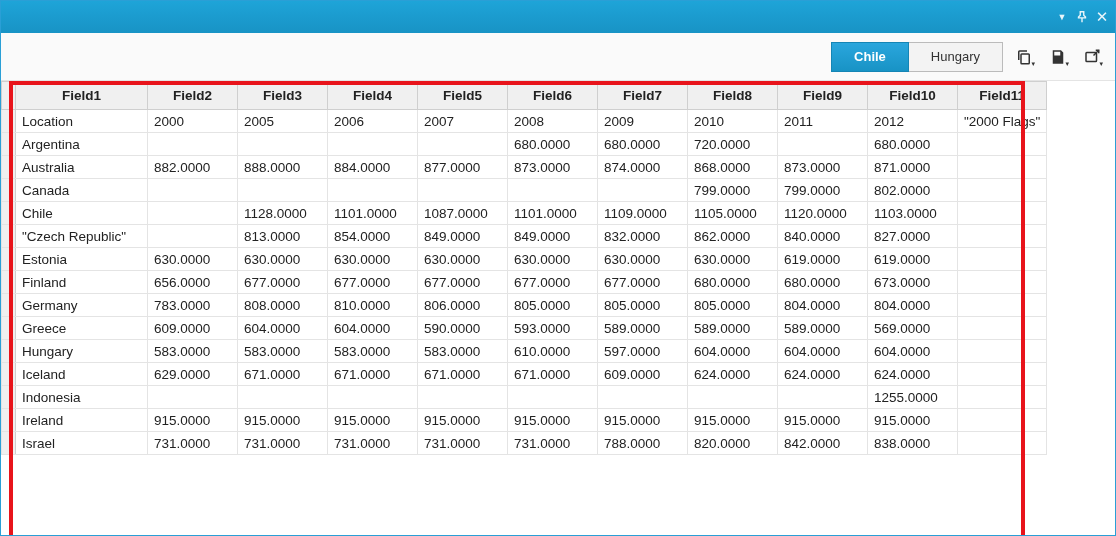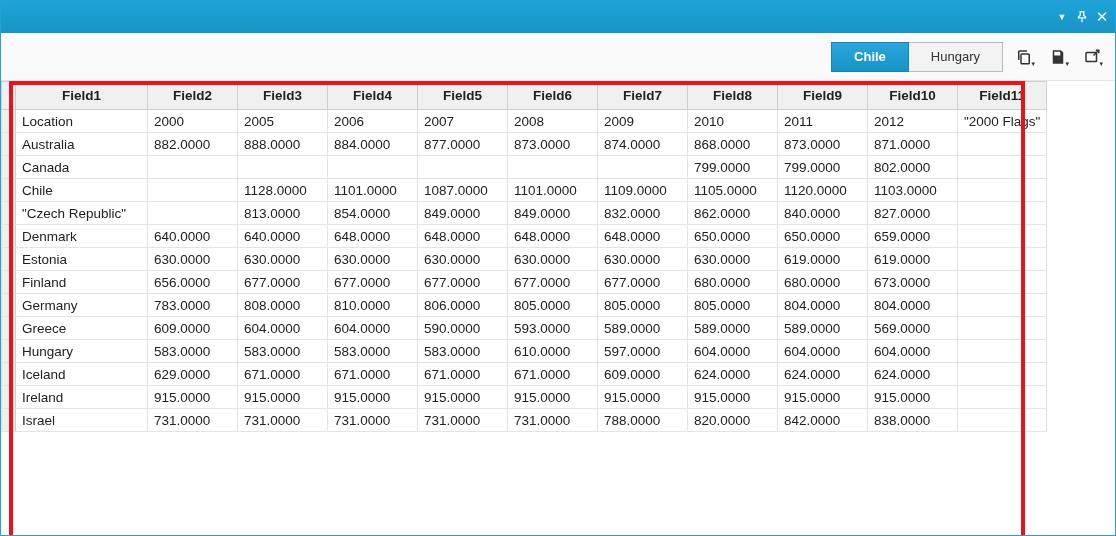--- a/index.html
+++ b/index.html
@@ -225,20 +225,34 @@
               <td style="width: 90px;">2007</td>
               <td style="width: 90px;">2008</td>
               <td style="width: 90px;">2009</td>
               <td style="width: 90px;">2010</td>
               <td style="width: 90px;">2011</td>
               <td style="width: 90px;">2012</td>
               <td style="width: 86px;">"2000 Flags"</td>
             </tr>
             <tr>
               <td class="row-marker"></td>
+              <td style="width: 132px;">Argentina</td>
+              <td style="width: 90px;"></td>
+              <td style="width: 90px;"></td>
+              <td style="width: 90px;"></td>
+              <td style="width: 90px;"></td>
+              <td style="width: 90px;">680.0000</td>
+              <td style="width: 90px;">680.0000</td>
+              <td style="width: 90px;">720.0000</td>
+              <td style="width: 90px;"></td>
+              <td style="width: 90px;">680.0000</td>
+              <td style="width: 86px;"></td>
+            </tr>
+            <tr>
+              <td class="row-marker"></td>
               <td style="width: 132px;">Australia</td>
               <td style="width: 90px;">882.0000</td>
               <td style="width: 90px;">888.0000</td>
               <td style="width: 90px;">884.0000</td>
               <td style="width: 90px;">877.0000</td>
               <td style="width: 90px;">873.0000</td>
               <td style="width: 90px;">874.0000</td>
               <td style="width: 90px;">868.0000</td>
               <td style="width: 90px;">873.0000</td>
               <td style="width: 90px;">871.0000</td>
@@ -281,34 +295,20 @@
               <td style="width: 90px;">849.0000</td>
               <td style="width: 90px;">849.0000</td>
               <td style="width: 90px;">832.0000</td>
               <td style="width: 90px;">862.0000</td>
               <td style="width: 90px;">840.0000</td>
               <td style="width: 90px;">827.0000</td>
               <td style="width: 86px;"></td>
             </tr>
             <tr>
               <td class="row-marker"></td>
-              <td style="width: 132px;">Denmark</td>
-              <td style="width: 90px;">640.0000</td>
-              <td style="width: 90px;">640.0000</td>
-              <td style="width: 90px;">648.0000</td>
-              <td style="width: 90px;">648.0000</td>
-              <td style="width: 90px;">648.0000</td>
-              <td style="width: 90px;">648.0000</td>
-              <td style="width: 90px;">650.0000</td>
-              <td style="width: 90px;">650.0000</td>
-              <td style="width: 90px;">659.0000</td>
-              <td style="width: 86px;"></td>
-            </tr>
-            <tr>
-              <td class="row-marker"></td>
               <td style="width: 132px;">Estonia</td>
               <td style="width: 90px;">630.0000</td>
               <td style="width: 90px;">630.0000</td>
               <td style="width: 90px;">630.0000</td>
               <td style="width: 90px;">630.0000</td>
               <td style="width: 90px;">630.0000</td>
               <td style="width: 90px;">630.0000</td>
               <td style="width: 90px;">630.0000</td>
               <td style="width: 90px;">619.0000</td>
               <td style="width: 90px;">619.0000</td>
@@ -379,20 +379,34 @@
               <td style="width: 90px;">671.0000</td>
               <td style="width: 90px;">671.0000</td>
               <td style="width: 90px;">609.0000</td>
               <td style="width: 90px;">624.0000</td>
               <td style="width: 90px;">624.0000</td>
               <td style="width: 90px;">624.0000</td>
               <td style="width: 86px;"></td>
             </tr>
             <tr>
               <td class="row-marker"></td>
+              <td style="width: 132px;">Indonesia</td>
+              <td style="width: 90px;"></td>
+              <td style="width: 90px;"></td>
+              <td style="width: 90px;"></td>
+              <td style="width: 90px;"></td>
+              <td style="width: 90px;"></td>
+              <td style="width: 90px;"></td>
+              <td style="width: 90px;"></td>
+              <td style="width: 90px;"></td>
+              <td style="width: 90px;">1255.0000</td>
+              <td style="width: 86px;"></td>
+            </tr>
+            <tr>
+              <td class="row-marker"></td>
               <td style="width: 132px;">Ireland</td>
               <td style="width: 90px;">915.0000</td>
               <td style="width: 90px;">915.0000</td>
               <td style="width: 90px;">915.0000</td>
               <td style="width: 90px;">915.0000</td>
               <td style="width: 90px;">915.0000</td>
               <td style="width: 90px;">915.0000</td>
               <td style="width: 90px;">915.0000</td>
               <td style="width: 90px;">915.0000</td>
               <td style="width: 90px;">915.0000</td>

